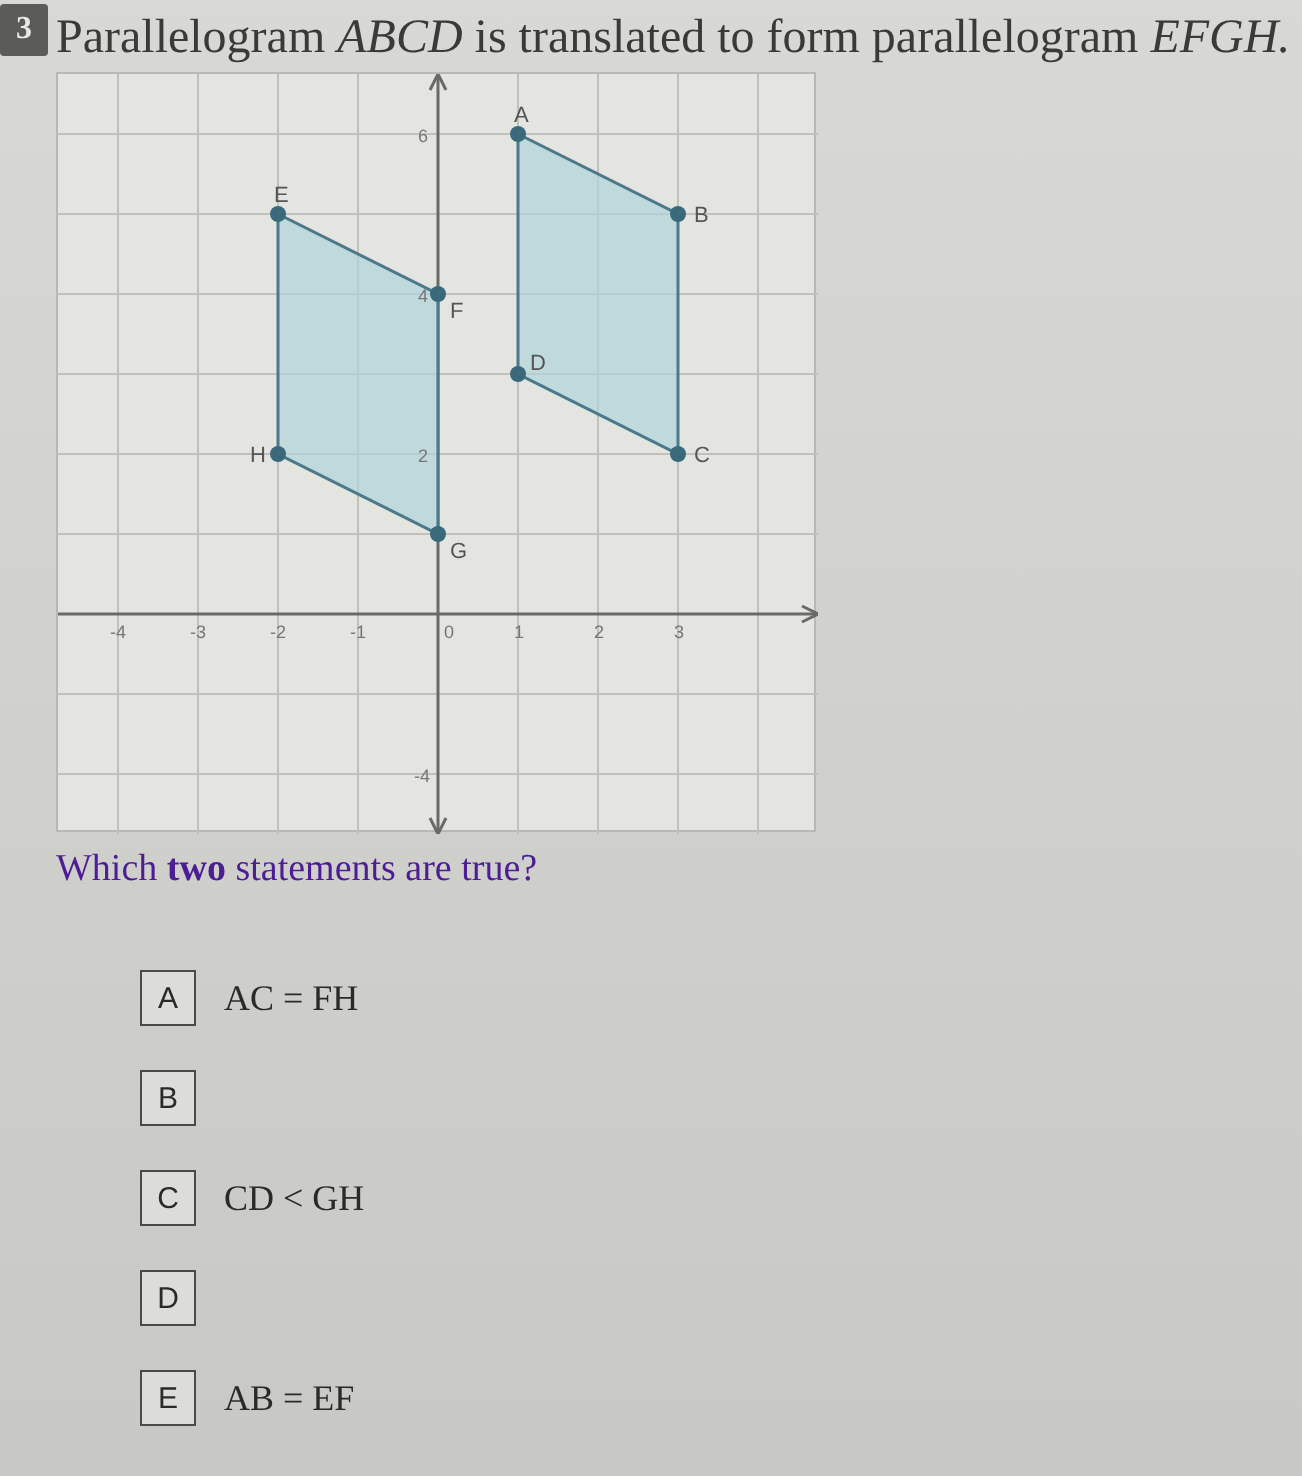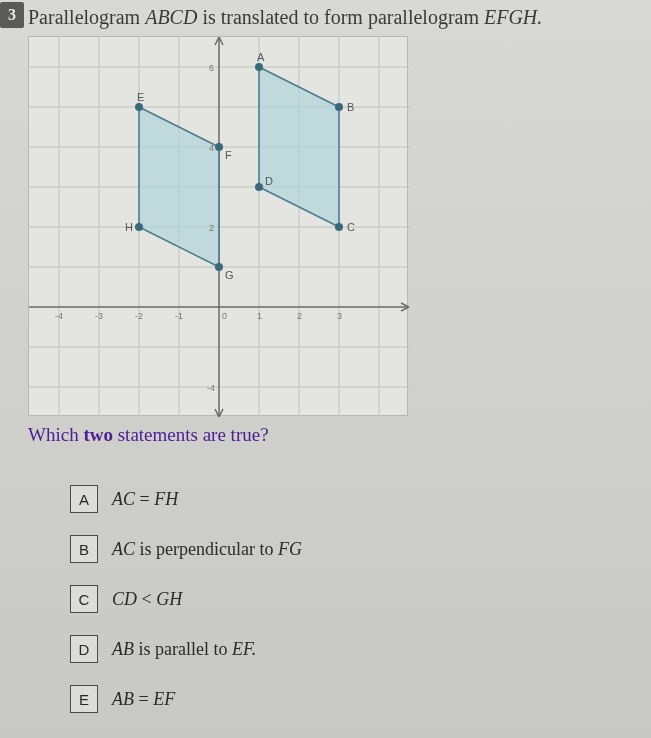--- a/index.html
+++ b/index.html
@@ -24,21 +24,21 @@
       color: #e8e8e4;
       padding: 4px 8px;
       font-size: 16px;
       font-weight: bold;
       border-radius: 2px;
     }
     .question-text {
       position: absolute;
       left: 28px;
       top: 6px;
-      font-size: 20px;
+      font-size: 24px;
       color: #3a3a3a;
     }
     .question-text .italic {
       font-style: italic;
     }
     .graph-container {
       position: absolute;
       left: 28px;
       top: 36px;
       width: 380px;
@@ -73,21 +73,20 @@
       border: 1.5px solid #4a4a46;
       display: flex;
       align-items: center;
       justify-content: center;
       font-size: 15px;
       margin-right: 14px;
       background: #dcdcd8;
       font-family: Arial, sans-serif;
     }
     .option-text .italic {
-      font-style: italic;
     }
   </style>
 </head>
 <body>
 
 <div class="question-number">3</div>
 
 <div class="question-text">
   <span>Parallelogram </span><span class="italic">ABCD</span><span> is translated to form parallelogram </span><span class="italic">EFGH.</span>
 </div>
@@ -174,35 +173,29 @@
 
 <div class="options">
   <div class="option">
     <div class="option-letter">A</div>
     <div class="option-text">
       <span class="italic">AC</span><span> = </span><span class="italic">FH</span>
     </div>
   </div>
   <div class="option">
     <div class="option-letter">B</div>
-    <div class="option-text">
-      <span class="italic">AC</span><span> is perpendicular to </span><span class="italic">FG</span>
-    </div>
   </div>
   <div class="option">
     <div class="option-letter">C</div>
     <div class="option-text">
       <span class="italic">CD</span><span> &lt; </span><span class="italic">GH</span>
     </div>
   </div>
   <div class="option">
     <div class="option-letter">D</div>
-    <div class="option-text">
-      <span class="italic">AB</span><span> is parallel to </span><span class="italic">EF.</span>
-    </div>
   </div>
   <div class="option">
     <div class="option-letter">E</div>
     <div class="option-text">
       <span class="italic">AB</span><span> = </span><span class="italic">EF</span>
     </div>
   </div>
 </div>
 
 </body></html>

